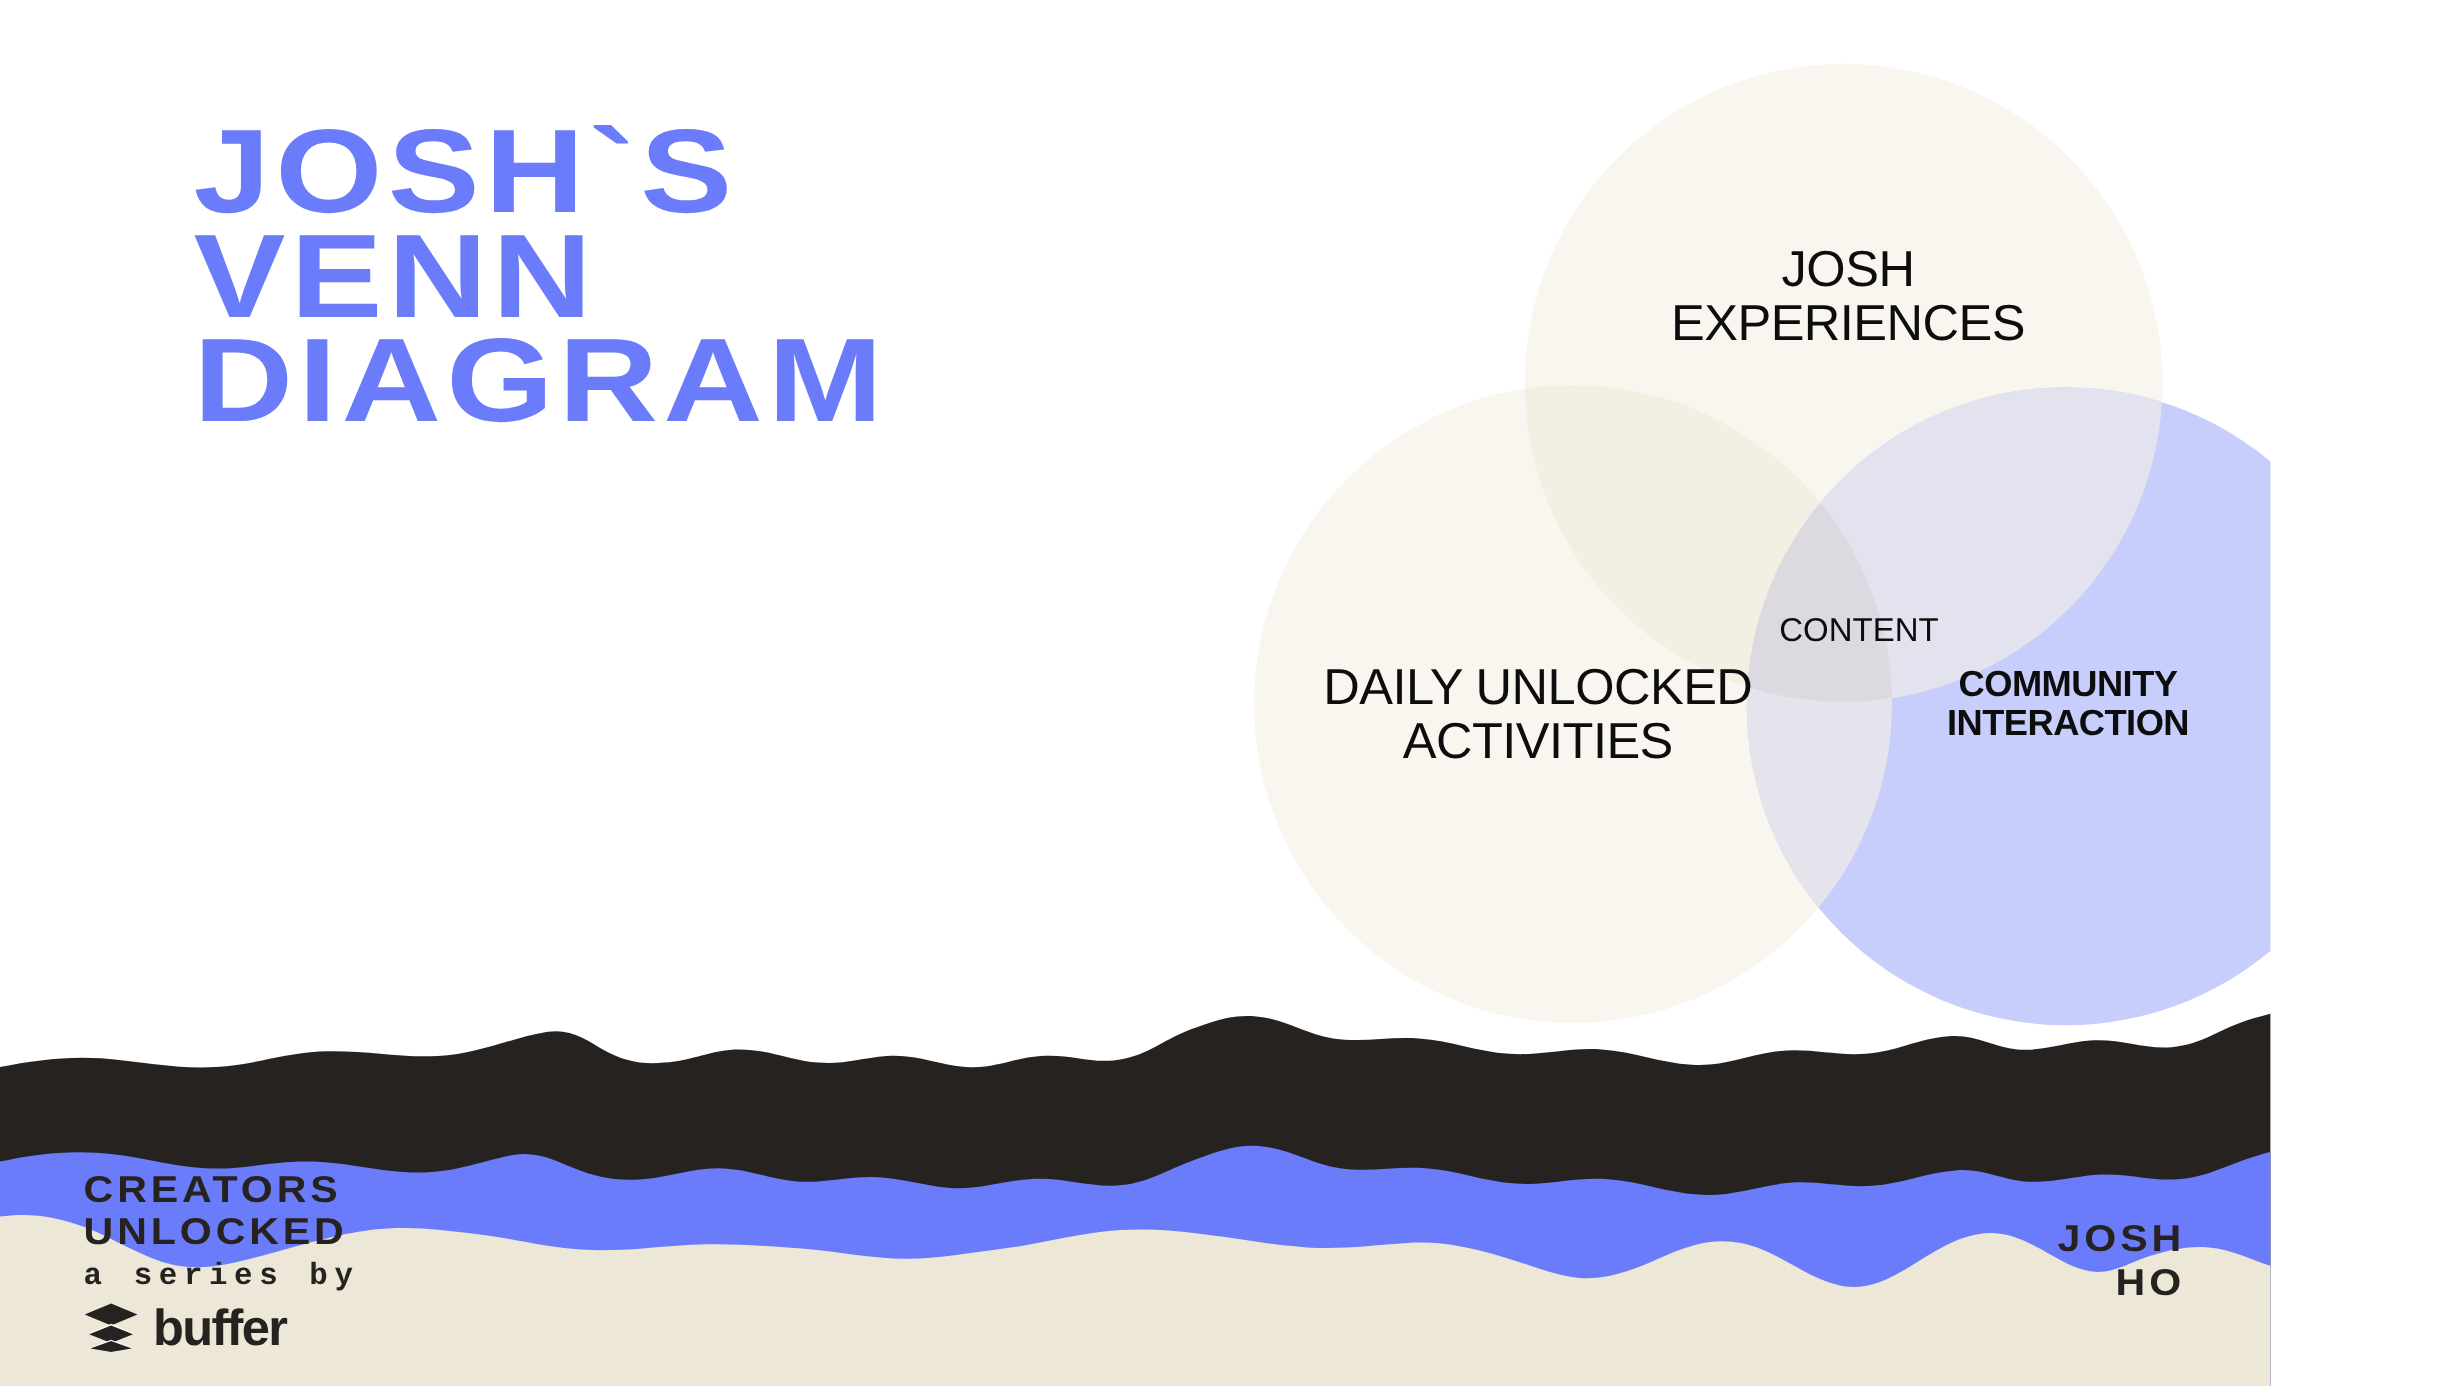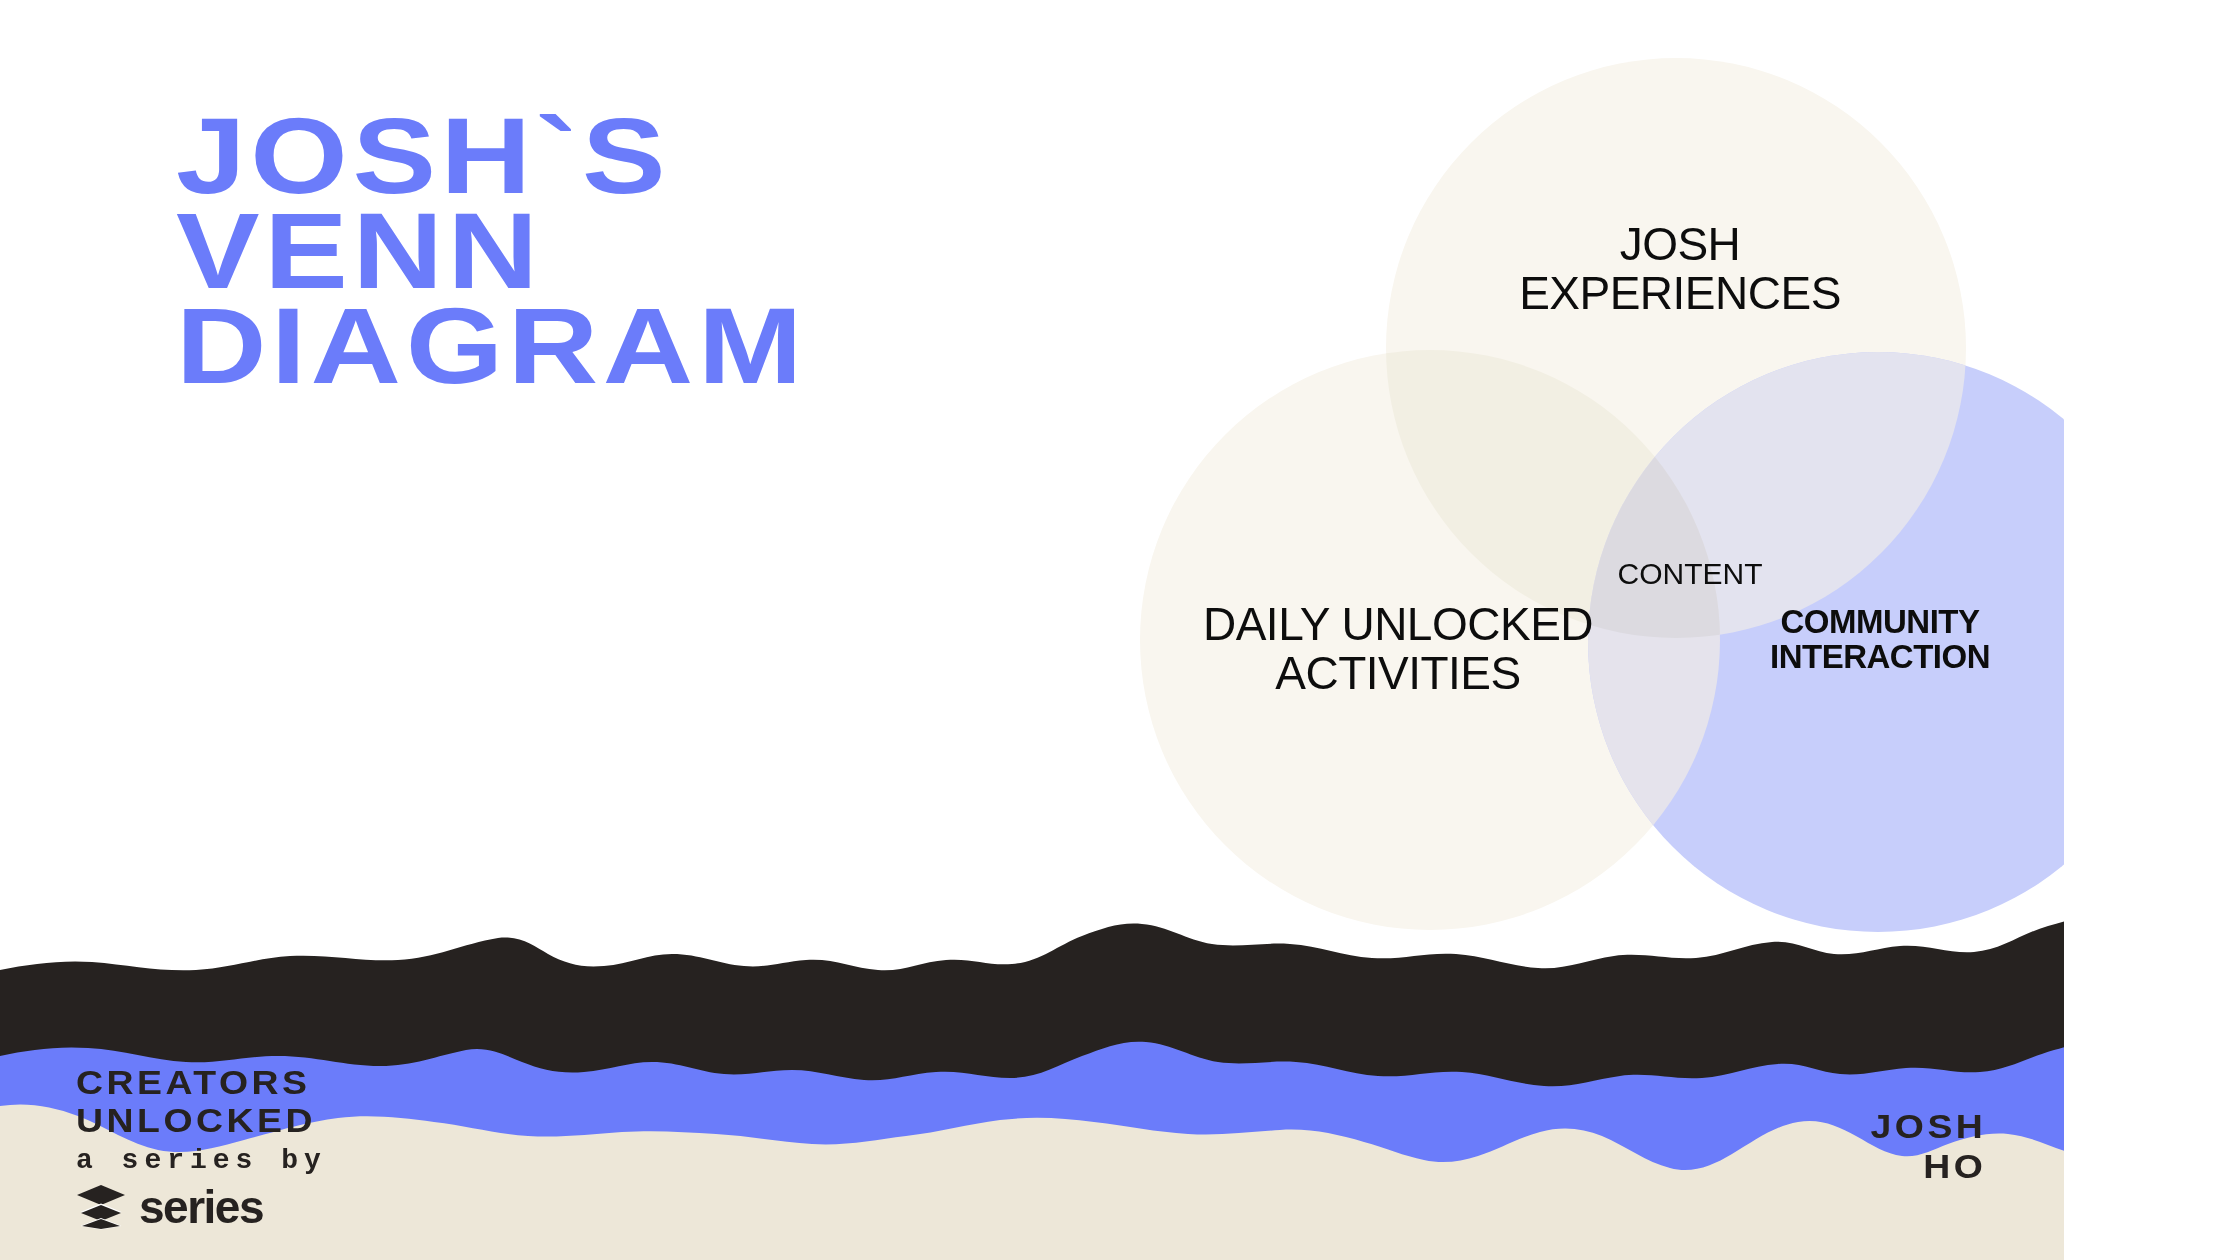--- a/index.html
+++ b/index.html
@@ -256,21 +256,21 @@
     <div id="buffer-logo">
       <span>
         <svg id="buffer-mark" width="50" height="46" viewBox="0 0 50 46" xmlns="http://www.w3.org/2000/svg">
           <path d="M25 1 L49 11 L25 21 L1 11 Z" fill="#262220"></path>
           <path d="M25 19.5 L45.5 28 L25 36.5 L4.5 28 Z" fill="#ffffff"></path>
           <path d="M25 21 L45 29 L25 37 L5 29 Z" fill="#262220"></path>
           <path d="M25 34 L45.5 42 L25 45.5 L4.5 42 Z" fill="#ffffff"></path>
           <path d="M25 35 L44 42 L25 45 L6 42 Z" fill="#262220"></path>
         </svg>
       </span>
-      <span id="buffer-word">series</span>
+      <span id="buffer-word">buffer</span>
     </div>
   </div>
 
   <div id="footer-right">
     <span>JOSH</span>
     <span>HO</span>
   </div>
 
 </div>
 

